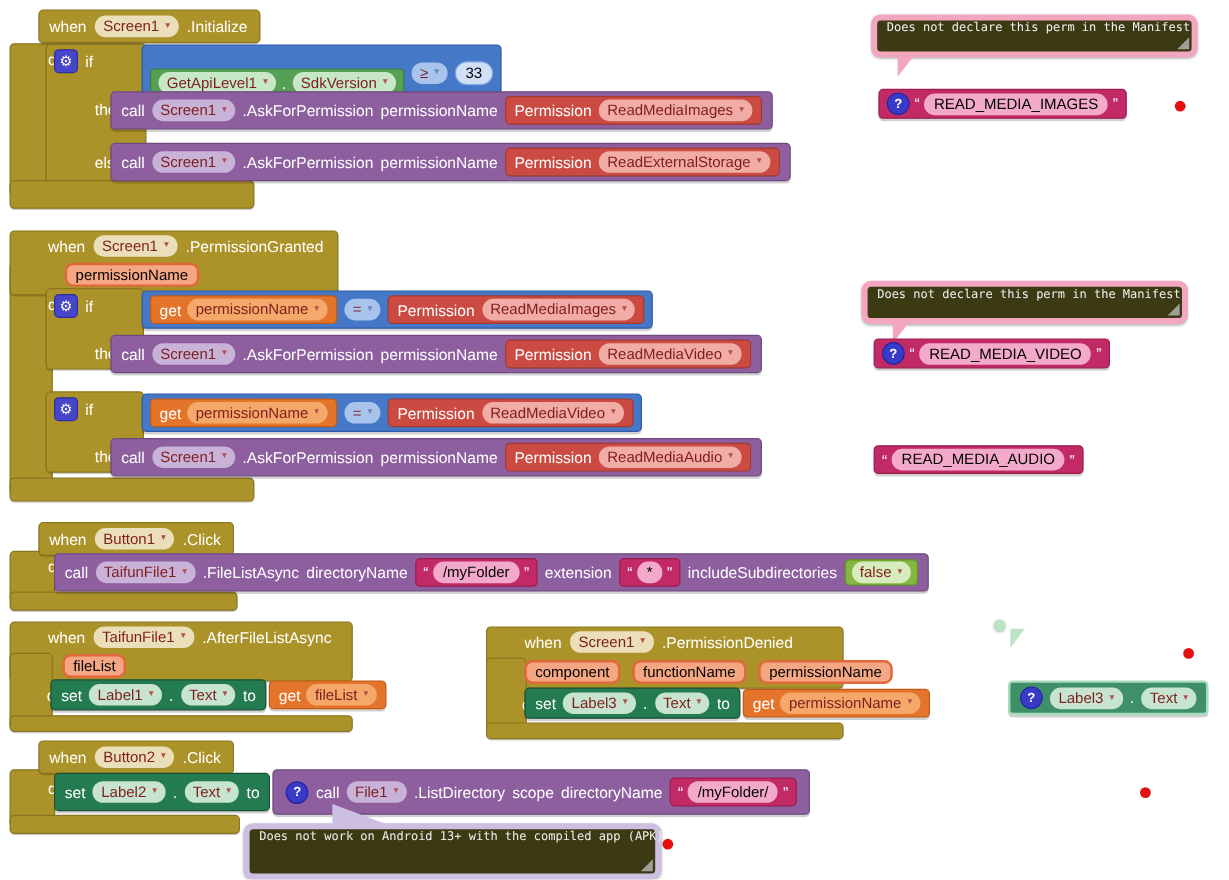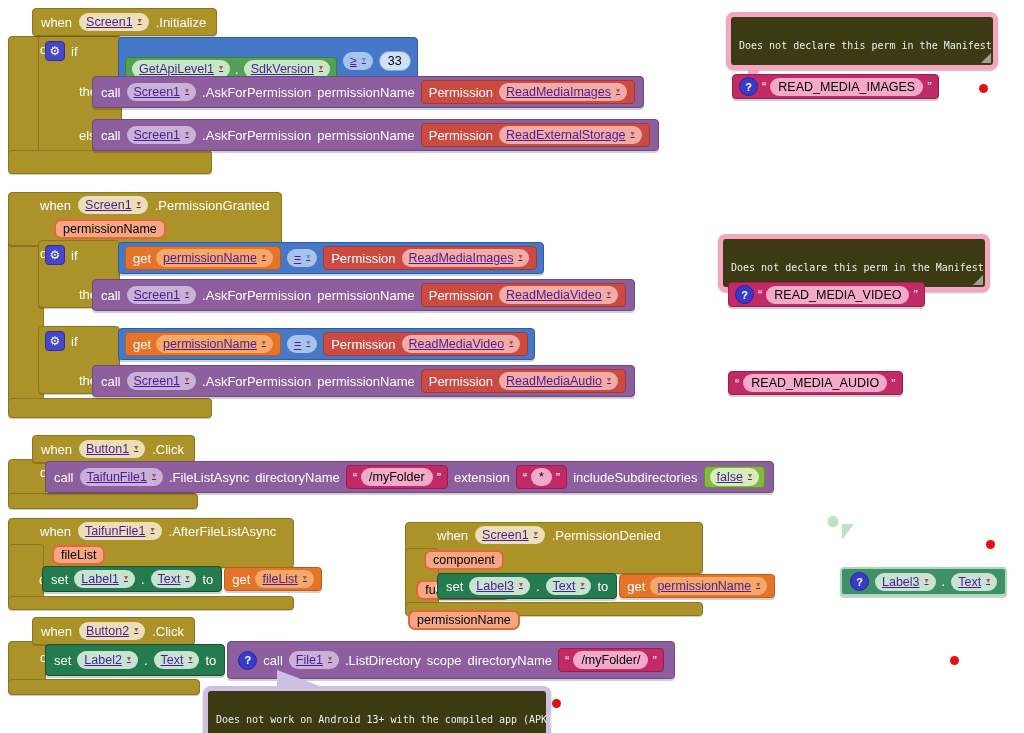--- a/index.html
+++ b/index.html
@@ -20,21 +20,21 @@
   .purple{background:#8D5F9F;border:1px solid #6e4a80;}
   .blue{background:#4678C8;border:1px solid #2f5ba6;padding:3px 6px;}
   .redblk{background:#CB4B42;border:1px solid #a23a31;padding:2px 7px;}
   .greenblk{background:#55A055;border:1px solid #3a7e3a;padding:2px 6px;gap:5px;margin-top:16px;}
   .magblk{background:#C22A66;border:1px solid #9c1c50;padding:2px 6px;gap:4px;}
   .orangeblk{background:#E5742B;border:1px solid #c05a17;padding:2px 7px;gap:5px;}
   .setblk{background:#257B50;border:1px solid #194f34;padding:3px 8px;}
   .getterblk{background:#3F8F68;border:2px solid #a6dcbb;padding:3px 8px;}
   .falseblk{background:#85B740;border:1px solid #5e9722;padding:1px 5px;}
   
-  .dd{display:inline-flex;align-items:center;gap:5px;border-radius:9px;padding:1px 7px;color:#4c1d95;font-size:12.5px;line-height:16px;text-decoration:underline;}
+  .dd{display:inline-flex;align-items:center;gap:5px;border-radius:9px;padding:1px 7px;color:#7f1d1d;font-size:12.5px;line-height:16px;}
   .dd::after{content:"▾";font-size:8px;color:#b2524a;transform:translateY(-1px);}
   .beige{background:#EBDFBA;}
   .lav{background:#C9B2D8;}
   .mint{background:#C6E4CF;}
   .mintg{background:#C6E8C6;}
   .pinkish{background:#F1ACA5;}
   .ltblue{background:#A8C4EC;}
   .ltblue::after{color:#6d87bb;}
   .ltgreen{background:#D6ECBC;}
   .orangef{background:#F4A869;}
@@ -46,21 +46,21 @@
   
   .gear{width:18px;height:18px;background:#4646C8;border:1px solid #2e2ea0;border-radius:4px;color:#fff;display:inline-flex;align-items:center;justify-content:center;flex:none;}
   .gear::before{content:"⚙";font-size:12px;}
   .qicon{width:17px;height:17px;border-radius:50%;background:#3A3AC8;border:1px solid #2525a0;color:#fff;display:inline-flex;align-items:center;justify-content:center;flex:none;font-weight:bold;}
   .qicon::before{content:"?";font-size:11px;}
   
   .tip{position:absolute;border-radius:8px;padding:5px;box-shadow:0 1px 2px rgba(0,0,0,.25);}
   .tip-pink{background:#F2A6BF;}
   .tip-green{background:#BCE3C6;}
   .tip-lav{background:#CDBFE2;}
-  .tip-inner{background:#3B3A12;border-radius:3px;padding:23px 8px 14px 8px;color:#efefef;font-family:"DejaVu Sans Mono", monospace;font-size:10px;white-space:nowrap;position:relative;}
+  .tip-inner{background:#3B3A12;border-radius:3px;padding:1px 8px 14px 8px;color:#efefef;font-family:"DejaVu Sans Mono", monospace;font-size:10px;white-space:nowrap;position:relative;}
   .tail{position:absolute;width:0;height:0;}
   .grip{position:absolute;right:2px;bottom:2px;width:0;height:0;border-bottom:10px solid #b9b9b9;border-left:10px solid transparent;opacity:.8;}
   .dot{position:absolute;width:9px;height:9px;border-radius:50%;background:#E31010;}
   .spine{position:absolute;}
 </style>
 </head>
 <body>
 
 <div class="grp" style="left:8px;top:8px;width:760px;height:172px;">
   <div class="spine gold" style="left:0;top:28px;width:34px;height:126px;"></div>
@@ -294,21 +294,21 @@
 
 <div class="grp" style="left:405px;top:522px;width:430px;height:92px;">
   <div class="spine gold" style="left:0;top:0;width:296px;height:50px;"></div>
   <div class="spine gold" style="left:0;top:26px;width:32px;height:64px;"></div>
   <div class="spine gold" style="left:0;top:80px;width:296px;height:12px;"></div>
   <div class="hdr abs" style="left:0;top:0;">
     <span class="lbl">when</span>
     <span class="dd beige">Screen1</span>
     <span class="lbl">.PermissionDenied</span>
   </div>
-  <div class="row" style="left:3px;top:28px;gap:10px;flex-direction:column;">
+  <div class="row" style="left:32px;top:28px;gap:10px;">
     <span class="badge">component</span>
     <span class="badge">functionName</span>
     <span class="badge">permissionName</span>
   </div>
   <span class="lbl abs" style="left:6px;top:58px;">do</span>
   <div class="row" style="left:32px;top:51px;gap:2px;">
     <div class="blk setblk">
       <span class="lbl">set</span>
       <span class="dd mint">Label3</span>
       <span class="lbl">.</span>

